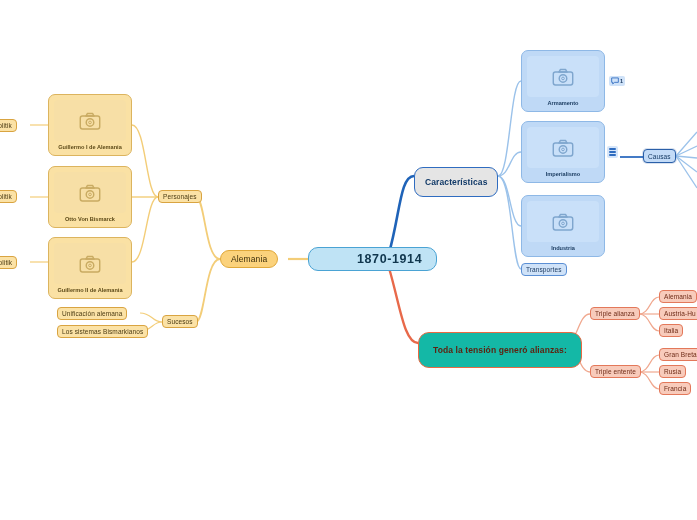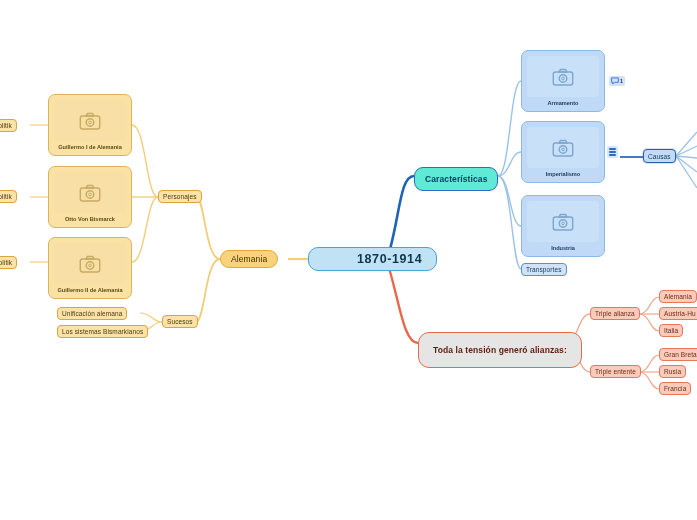--- a/index.html
+++ b/index.html
@@ -55,44 +55,44 @@
     color: #3d2f0c;
     height: 18px;
     padding: 0 10px;
   }
   .pill.blue {
     background: #cfe2f8;
     border-color: #5b8fd4;
     color: #17365d;
   }
   .pill.blue-strong {
-    background: #5eead4;
+    background: #e5e5e5;
     border-color: #2f6cc0;
     border-radius: 9px;
     font-size: 8.5px;
     color: #123a68;
-    height: 24px;
+    height: 30px;
     padding: 0 10px;
     font-weight: bold;
   }
   .pill.blue-sel {
     background: #c3dbf7;
     border: 1.5px solid #2a5fa8;
     color: #10355f;
     font-size: 6.5px;
     height: 14px;
     box-shadow: 0 0 0 1px rgba(42,95,168,.18);
   }
   .pill.red {
     background: #f8cbbb;
     border-color: #e3785a;
     color: #6d2a16;
   }
   .pill.red-strong {
-    background: #e5e5e5;
+    background: #14b8a6;
     border: 1.5px solid #e86a43;
     border-radius: 11px;
     font-size: 8.5px;
     color: #5d2311;
     height: 36px;
     padding: 15px 14px;
     font-weight: bold;
   }
   .pill.center {
     background: #bfe3f5;

